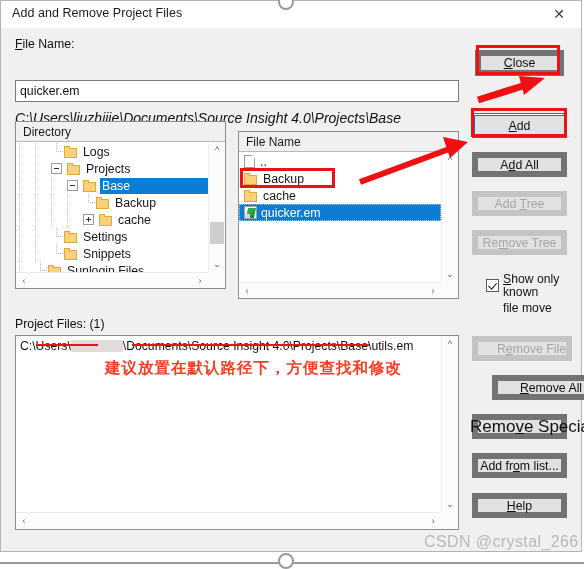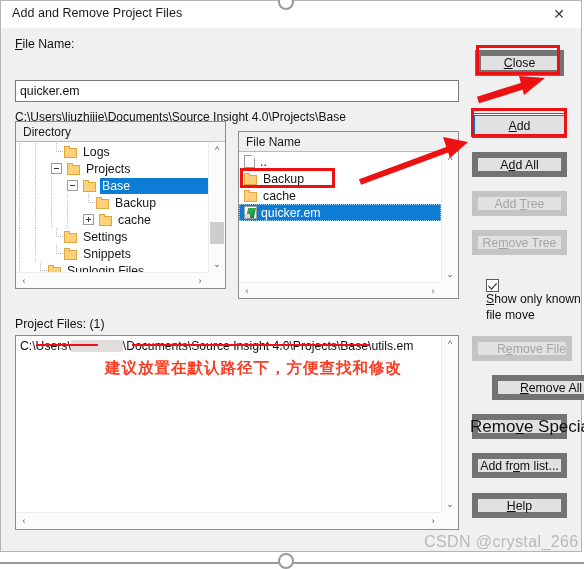--- a/index.html
+++ b/index.html
@@ -332,21 +332,21 @@
     </div>
 
     <div class="body-area">
 
       <div class="lbl" style="left:14px; top:9px;">
         <span class="ul1">F</span><span>ile Name:</span>
       </div>
 
       <input class="filename-input" type="text" value="quicker.em" style="">
 
-      <div class="lbl" style="left:14px; top:82px; font-size:12px;">C:\Users\liuzhijie\Documents\Source Insight 4.0\Projects\Base</div>
+      <div class="lbl" style="left:14px; top:82px; font-size:14px;font-style:italic;">C:\Users\liuzhijie\Documents\Source Insight 4.0\Projects\Base</div>
 
       <div class="pane" style="left:14px; top:93px; width:211px; height:168px;">
         <div class="pane-header">Directory</div>
         <div class="pane-body">
           <div style="position:absolute; left:0; top:1px; right:17px;" id="dir-tree-rows">
               <div class="tree-row">
                 <div style="flex: 0 0 35px; height: 17px; position: relative;">
                   <div class="dotline" style="left: 3px;"></div>
                   <div class="dotline" style="left: 19px;"></div>
                 </div>
@@ -495,21 +495,21 @@
       </div>
 
       <div class="btn disabled" style="left:471px; top:163px; width:95px; height:25px;">
         <span>Add <span class="ul1">T</span><span>ree</span></span>
       </div>
 
       <div class="btn disabled" style="left:471px; top:202px; width:95px; height:25px;">
         <span>Re<span class="ul1">m</span><span>ove Tree</span></span>
       </div>
 
-      <div class="cbx-wrap" style="left:485px; top:244px; width:96px;flex-direction:column;">
+      <div class="cbx-wrap" style="left:485px; top:244px; width:96px;">
         <div class="cbx checked"></div>
         <div>
           <div style="margin-top:1px;"><span class="ul1">S</span><span>how only known</span></div>
           <div style="margin-top:3px;">file move</div>
         </div>
       </div>
 
       <div class="btn disabled" style="left:471px; top:308px; width:100px; height:25px;justify-content:flex-end;">
         <span>R<span class="ul1">e</span><span>move File</span></span>
       </div>

